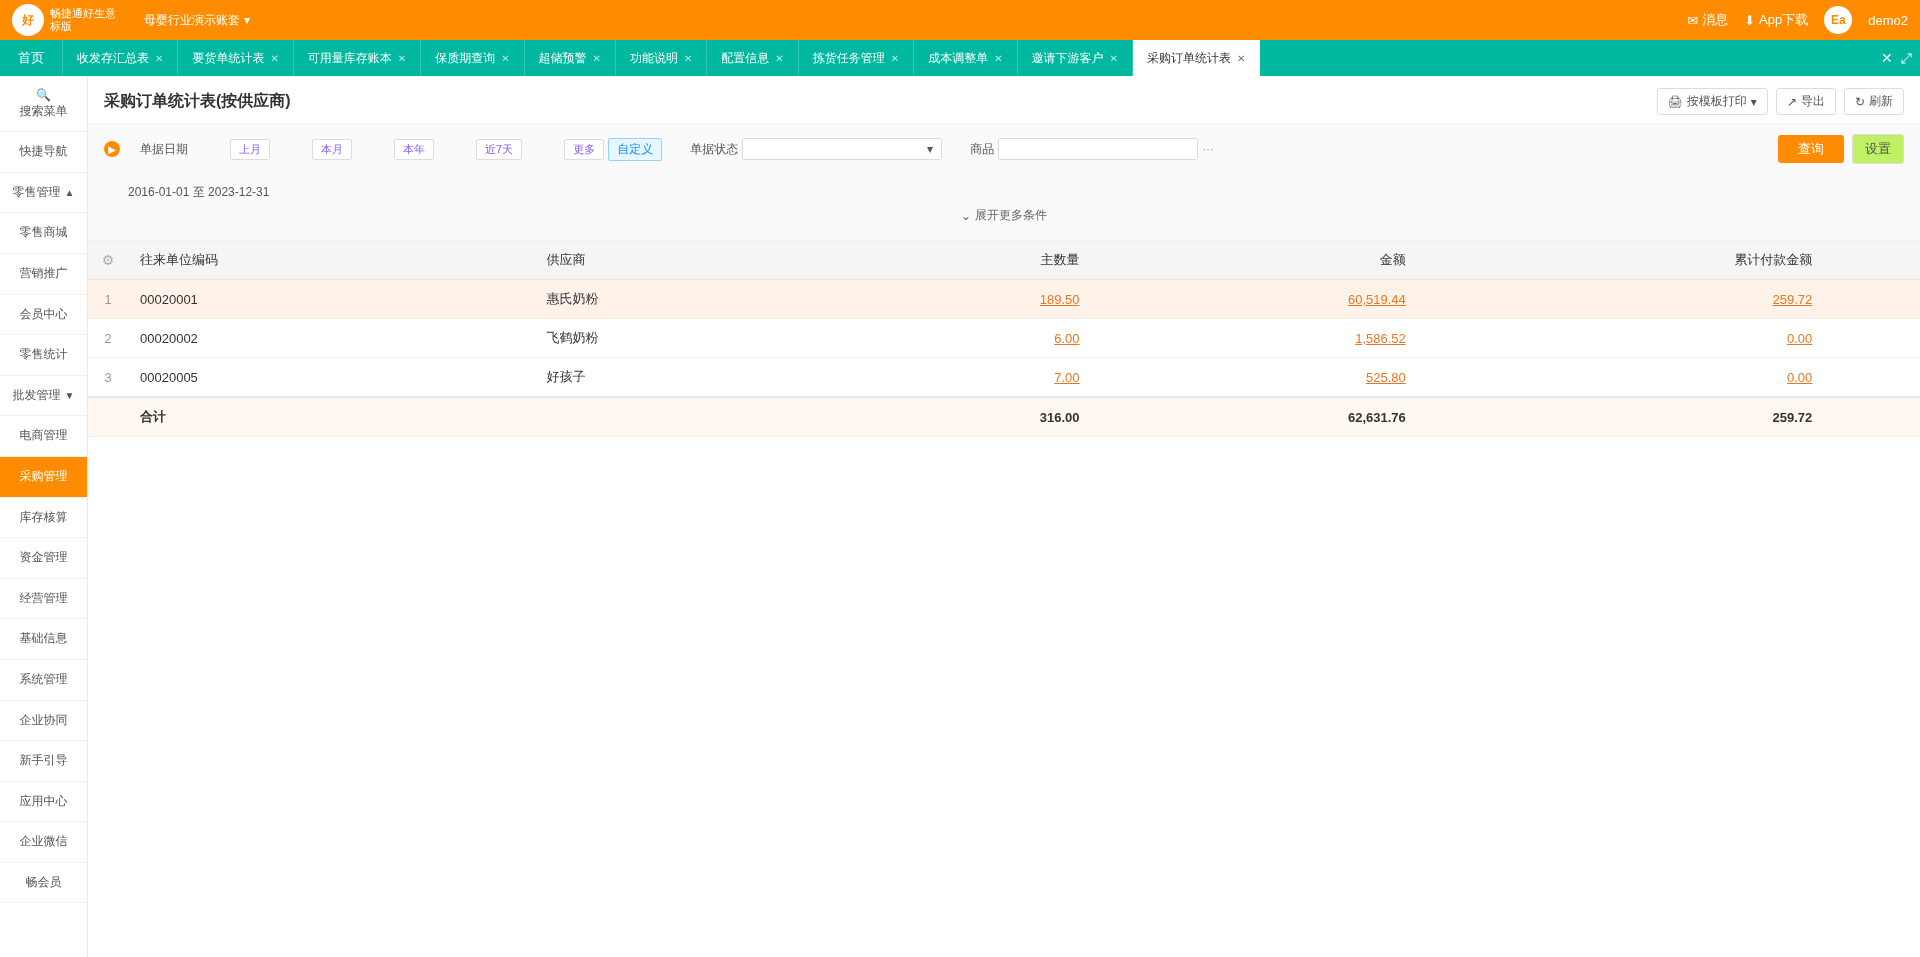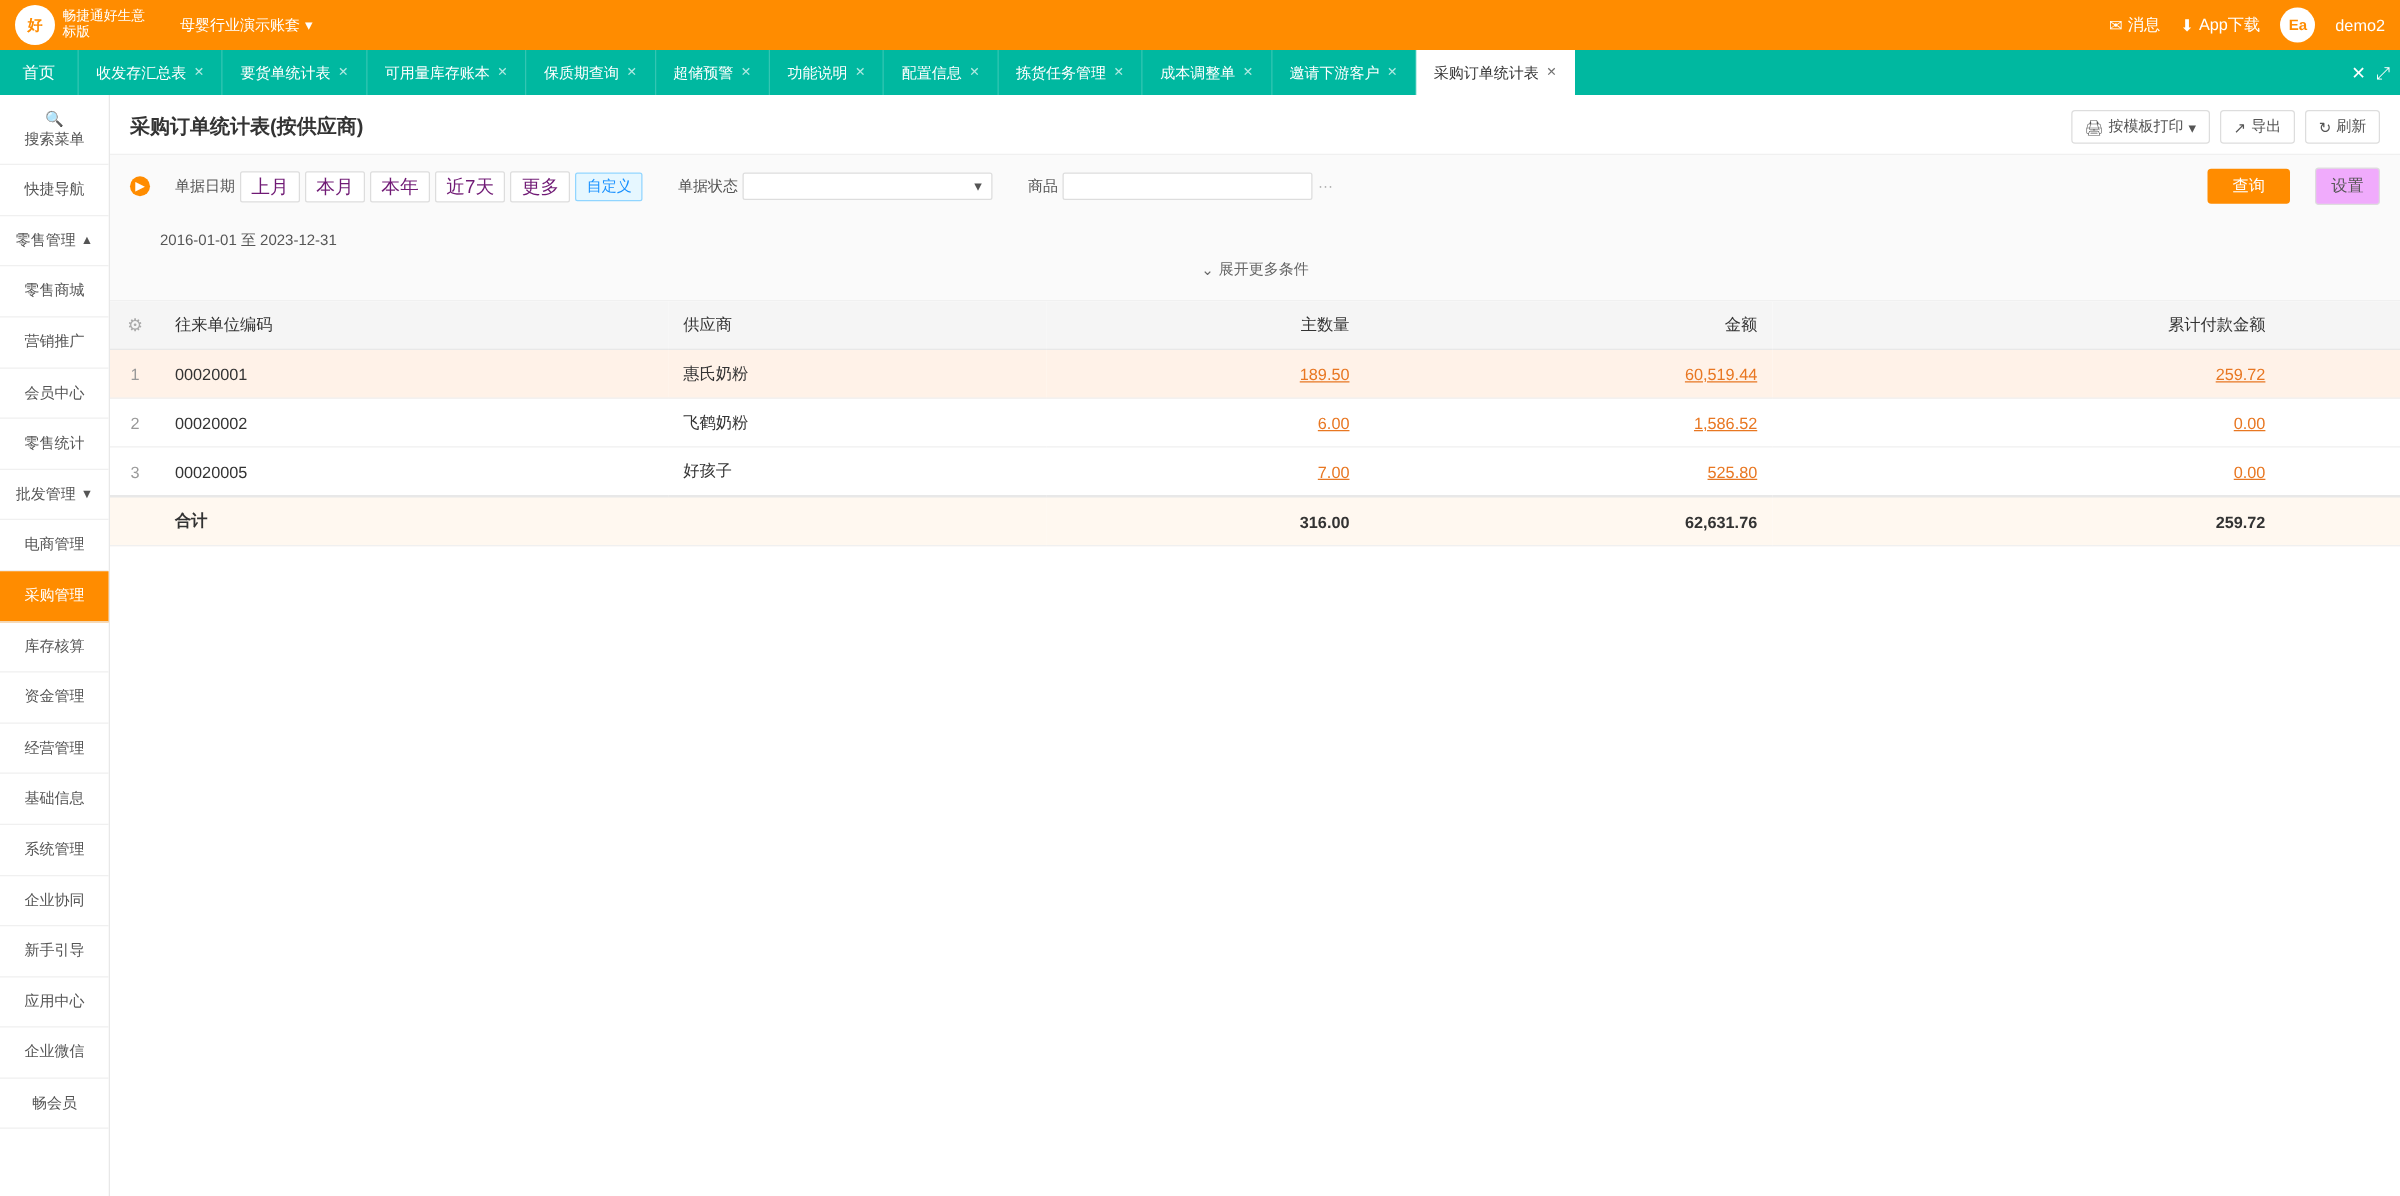--- a/index.html
+++ b/index.html
@@ -44,27 +44,27 @@
     .btn-print { display: flex; align-items: center; gap: 4px; border: 1px solid #ddd; background: #fff; padding: 4px 10px; border-radius: 3px; font-size: 12px; cursor: pointer; color: #555; }
     .btn-export { display: flex; align-items: center; gap: 4px; border: 1px solid #ddd; background: #fff; padding: 4px 10px; border-radius: 3px; font-size: 12px; cursor: pointer; color: #555; }
     .btn-refresh { display: flex; align-items: center; gap: 4px; border: 1px solid #ddd; background: #fff; padding: 4px 10px; border-radius: 3px; font-size: 12px; cursor: pointer; color: #555; }
 
     
     .filter-area { padding: 10px 16px; background: #fafafa; border-bottom: 1px solid #f0f0f0; flex-shrink: 0; }
     .filter-row { display: flex; align-items: center; gap: 12px; flex-wrap: wrap; }
     .filter-item { display: flex; align-items: center; gap: 4px; font-size: 12px; color: #555; }
     .filter-label { color: #555; white-space: nowrap; }
     .date-quick-btns { display: flex; gap: 4px; }
-    .date-quick-btn { padding: 2px 8px; border: 1px solid #ddd; border-radius: 2px; font-size: 15px; cursor: pointer; background: #fff; color: #701a75; }
+    .date-quick-btn { padding: 2px 8px; border: 1px solid #ddd; border-radius: 2px; font-size: 11px; cursor: pointer; background: #fff; color: #8b5cf6; margin-left: 38px; }
     .date-custom-badge { padding: 2px 8px; border-radius: 2px; font-size: 12px; background: #e6f7ff; color: #1890ff; border: 1px solid #91d5ff; }
     .date-range { color: #555; font-size: 12px; }
     .filter-select { padding: 3px 8px; border: 1px solid #ddd; border-radius: 2px; font-size: 12px; background: #fff; min-width: 180px; color: #555; cursor: pointer; display: flex; align-items: center; justify-content: space-between; }
     .filter-input { padding: 3px 8px; border: 1px solid #ddd; border-radius: 2px; font-size: 12px; background: #fff; min-width: 200px; outline: none; }
     .btn-query { background: #ff8c00; color: #fff; border: none; padding: 5px 20px; border-radius: 3px; font-size: 13px; cursor: pointer; }
-    .btn-settings { background: #f0abfc; color: #555; border: 1px solid #ddd; padding: 5px 12px; border-radius: 3px; font-size: 13px; cursor: pointer; }
+    .btn-settings { background: #bef264; color: #555; border: 1px solid #ddd; padding: 5px 12px; border-radius: 3px; font-size: 13px; cursor: pointer; }
     .expand-row { display: flex; justify-content: center; padding: 6px 0; }
     .filter-toggle { cursor: pointer; color: #666; font-size: 12px; display: flex; align-items: center; gap: 4px; }
     .more-dots { color: #aaa; font-size: 12px; cursor: pointer; }
     .filter-toggle-arrow { width: 16px; height: 16px; background: #ff8c00; border-radius: 50%; display: inline-flex; align-items: center; justify-content: center; color: #fff; font-size: 10px; cursor: pointer; margin-right: 8px; flex-shrink: 0; }
 
     
     .table-area { flex: 1; overflow-y: auto; padding: 0; }
     table { width: 100%; border-collapse: collapse; }
     thead tr { background: #f5f5f5; }
     th { padding: 10px 12px; text-align: left; font-size: 13px; color: #333; border-bottom: 1px solid #e8e8e8; font-weight: normal; white-space: nowrap; }
@@ -284,21 +284,21 @@
           <div class="filter-select" style="width:200px;">
             <span></span>
             <span>▾</span>
           </div>
         </div>
         <div class="filter-item" style="margin-left:16px;">
           <span class="filter-label">商品</span>
           <input class="filter-input" type="text" style="width: 200px;">
           <span class="more-dots">···</span>
         </div>
-        <div style="margin-left:auto; display:flex; gap:20px; align-items:center;">
+        <div style="margin-left:auto; display:flex; gap:8px; align-items:center;">
           <button class="btn-query">查询</button>
           <button class="btn-settings">设置</button>
         </div>
       </div>
       <div class="filter-row" style="margin-top:20px; padding-left:24px;text-align:right;">
         <span class="date-range">2016-01-01 至 2023-12-31</span>
       </div>
       <div class="expand-row">
         <div class="filter-toggle">
           <span>⌄</span>

